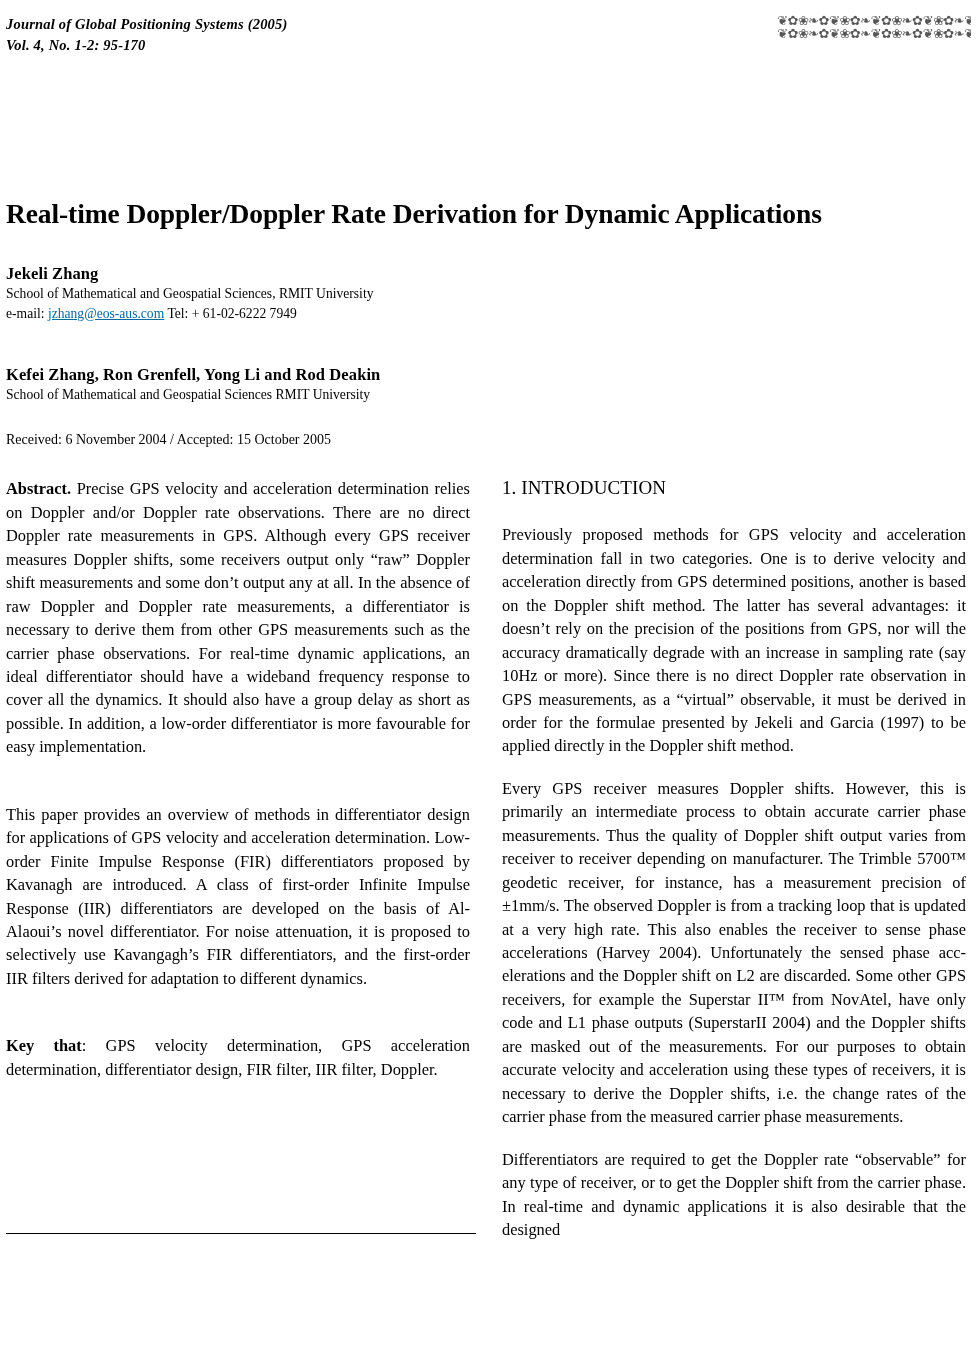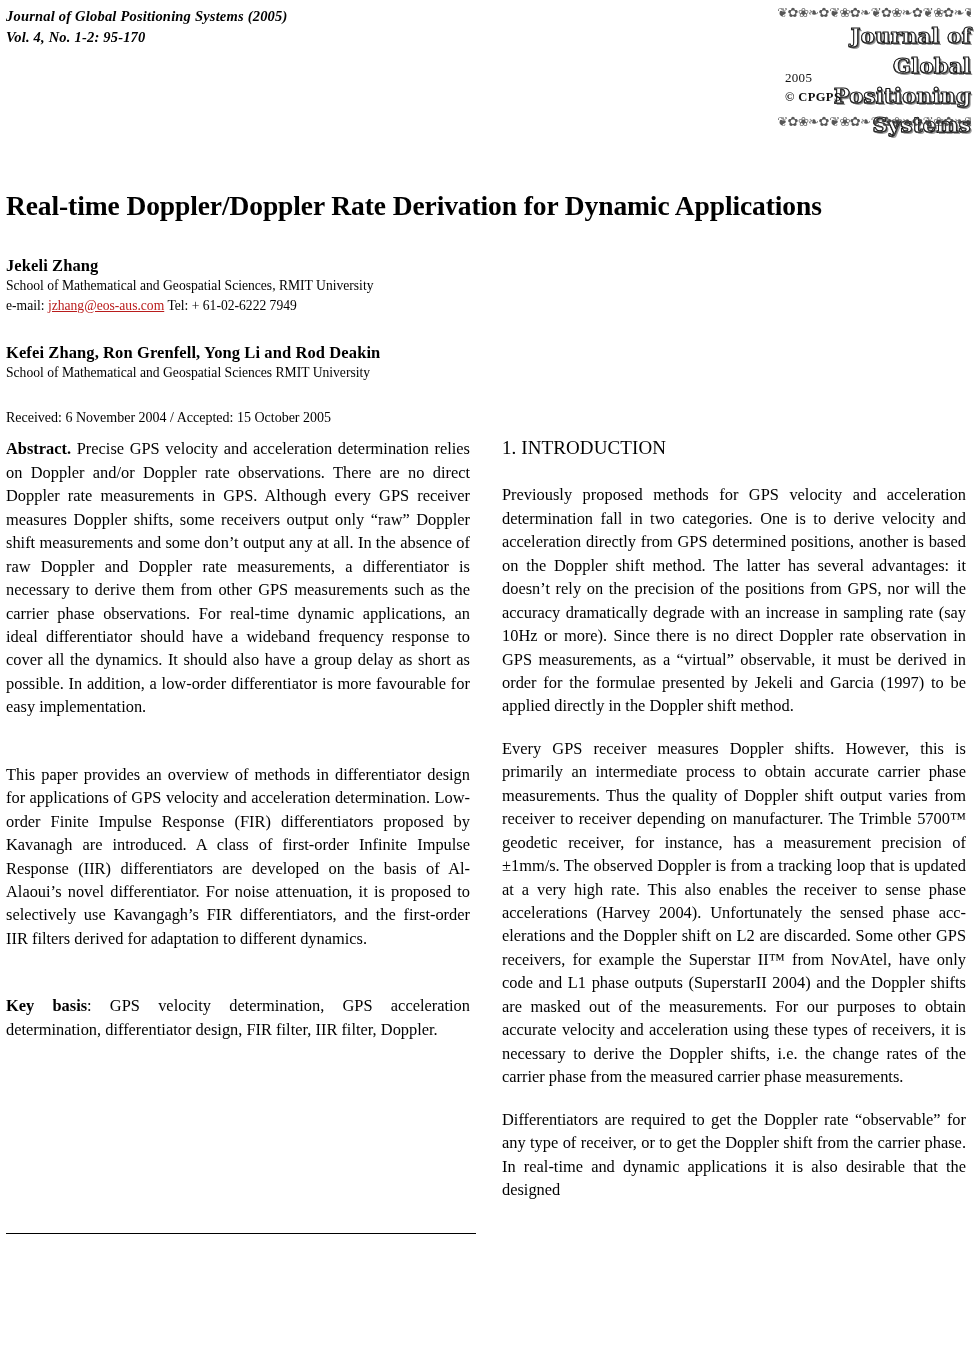--- a/index.html
+++ b/index.html
@@ -12,21 +12,21 @@
     color: #000000;
   }
   .page {
     position: relative;
     width: 977px;
     height: 1348px;
     margin: 0 auto;
     background: #ffffff;
     overflow: hidden;
     box-sizing: border-box;
-    padding: 4px 6px;
+    padding: 12px 6px;
   }
 
   
   .masthead {
     position: relative;
     height: 140px;
   }
   .journal-ref {
     position: absolute;
     left: 0;
@@ -103,39 +103,39 @@
     font-weight: bold;
     line-height: 1.18;
     letter-spacing: -0.1px;
   }
   .author-name {
     margin-top: 34px;
     font-size: 16.5px;
     font-weight: bold;
     letter-spacing: 0.1px;
   }
-  .author-name.second { margin-top: 28px; }
+  .author-name.second { margin-top: 42px; }
   .affil {
     font-size: 13.6px;
     line-height: 1.42;
   }
   .affil .line { display: block; }
   a.email {
-    color: #b91c1c;
+    color: #0369a1;
     text-decoration: underline;
   }
   .dates {
     margin-top: 28px;
     font-size: 14px;
   }
 
   
   .columns {
     display: flex;
-    margin-top: 11px;
+    margin-top: 29px;
     gap: 32px;
     align-items: flex-start;
   }
   .col {
     width: 464px;
     flex: 0 0 464px;
     position: relative;
   }
   .col p {
     margin: 0 0 0 0;
@@ -172,31 +172,20 @@
 
   <div class="masthead">
 
     <div class="journal-ref">
       <div>Journal of Global Positioning Systems (2005)</div>
       <div>Vol. 4, No. 1-2: 95-170</div>
     </div>
 
     <div class="logo">
       <div class="ornament">❦✿❀❧✿❦❀✿❧❦✿❀❧✿❦❀✿❧❦✿❀❧✿❦❀✿❧❦✿❀❧✿❦❀✿</div>
-      <div class="logo-body">
-        <div class="logo-title">
-          <span>Journal of Global</span>
-          <span>Positioning</span>
-          <span>Systems</span>
-        </div>
-        <div class="logo-cpgps">
-          <div class="yr">2005</div>
-          <div class="org">© CPGPS</div>
-        </div>
-      </div>
       <div class="ornament">❦✿❀❧✿❦❀✿❧❦✿❀❧✿❦❀✿❧❦✿❀❧✿❦❀✿❧❦✿❀❧✿❦❀✿</div>
     </div>
 
   </div>
 
   <h1 class="doc-title">Real-time Doppler/Doppler Rate Derivation for Dynamic Applications</h1>
 
   <div class="author-name">Jekeli Zhang</div>
 
   <div class="affil">
@@ -212,21 +201,21 @@
 
   <div class="dates">Received: 6 November 2004 / Accepted: 15 October 2005</div>
 
   <div class="columns">
 
     <div class="col left-col-inner">
       <p><span class="lead">Abstract.</span><span> Precise GPS velocity and acceleration determination relies on Doppler and/or Doppler rate observations. There are no direct Doppler rate measurements in GPS. Although every GPS receiver measures Doppler shifts, some receivers output only “raw” Doppler shift measurements and some don’t output any at all. In the absence of raw Doppler and Doppler rate measurements, a differentiator is necessary to derive them from other GPS measurements such as the carrier phase observations. For real-time dynamic applications, an ideal differentiator should have a wideband frequency response to cover all the dynamics. It should also have a group delay as short as possible. In addition, a low-order differentiator is more favourable for easy implementation.</span></p>
 
       <p class="gap-xl">This paper provides an overview of methods in differentiator design for applications of GPS velocity and acceleration determination. Low-order Finite Impulse Response (FIR) differentiators proposed by Kavanagh are introduced. A class of first-order Infinite Impulse Response (IIR) differentiators are developed on the basis of Al-Alaoui’s novel differentiator. For noise attenuation, it is proposed to selectively use Kavangagh’s FIR differentiators, and the first-order IIR filters derived for adaptation to different dynamics.</p>
 
-      <p class="gap-xl"><span class="lead">Key basis</span><span>: GPS velocity determination, GPS acceleration determination, differentiator design, FIR filter, IIR filter, Doppler.</span></p>
+      <p class="gap-xl"><span class="lead">Key that</span><span>: GPS velocity determination, GPS acceleration determination, differentiator design, FIR filter, IIR filter, Doppler.</span></p>
     </div>
 
     <div class="col">
       <h2 class="section-head">1. INTRODUCTION</h2>
 
       <p>Previously proposed methods for GPS velocity and acceleration determination fall in two categories. One is to derive velocity and acceleration directly from GPS determined positions, another is based on the Doppler shift method. The latter has several advantages: it doesn’t rely on the precision of the positions from GPS, nor will the accuracy dramatically degrade with an increase in sampling rate (say 10Hz or more). Since there is no direct Doppler rate observation in GPS measurements, as a “virtual” observable, it must be derived in order for the formulae presented by Jekeli and Garcia (1997) to be applied directly in the Doppler shift method.</p>
 
       <p>Every GPS receiver measures Doppler shifts. However, this is primarily an intermediate process to obtain accurate carrier phase measurements. Thus the quality of Doppler shift output varies from receiver to receiver depending on manufacturer. The Trimble 5700™ geodetic receiver, for instance, has a measurement precision of ±1mm/s. The observed Doppler is from a tracking loop that is updated at a very high rate. This also enables the receiver to sense phase accelerations (Harvey 2004). Unfortunately the sensed phase acc-elerations and the Doppler shift on L2 are discarded. Some other GPS receivers, for example the Superstar II™ from NovAtel, have only code and L1 phase outputs (SuperstarII 2004) and the Doppler shifts are masked out of the measurements. For our purposes to obtain accurate velocity and acceleration using these types of receivers, it is necessary to derive the Doppler shifts, i.e. the change rates of the carrier phase from the measured carrier phase measurements.</p>
 
       <p>Differentiators are required to get the Doppler rate “observable” for any type of receiver, or to get the Doppler shift from the carrier phase. In real-time and dynamic applications it is also desirable that the designed</p>

